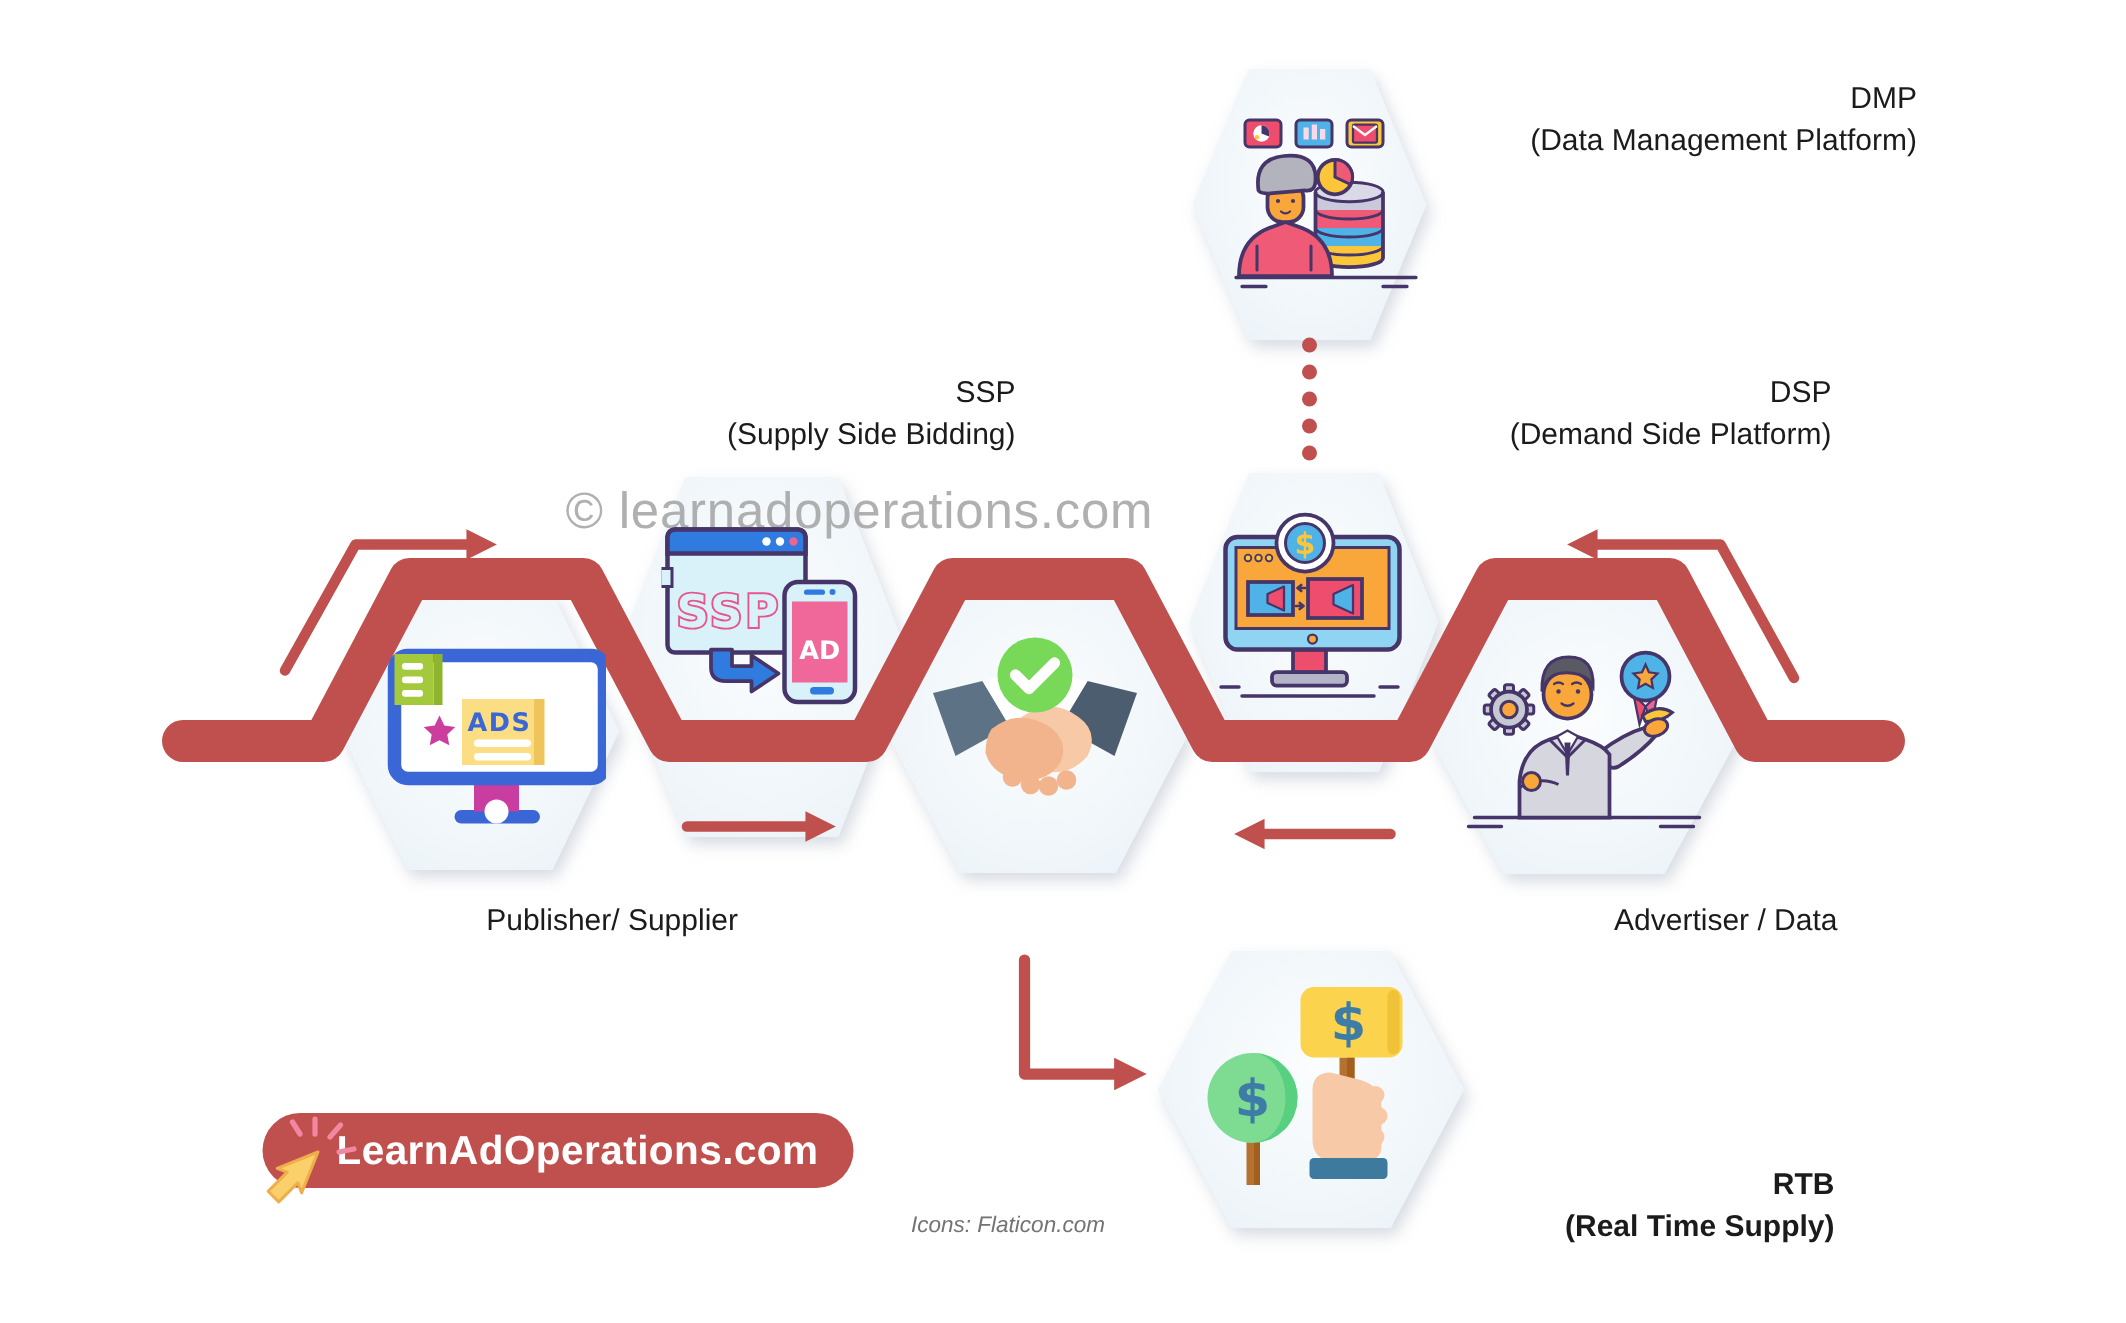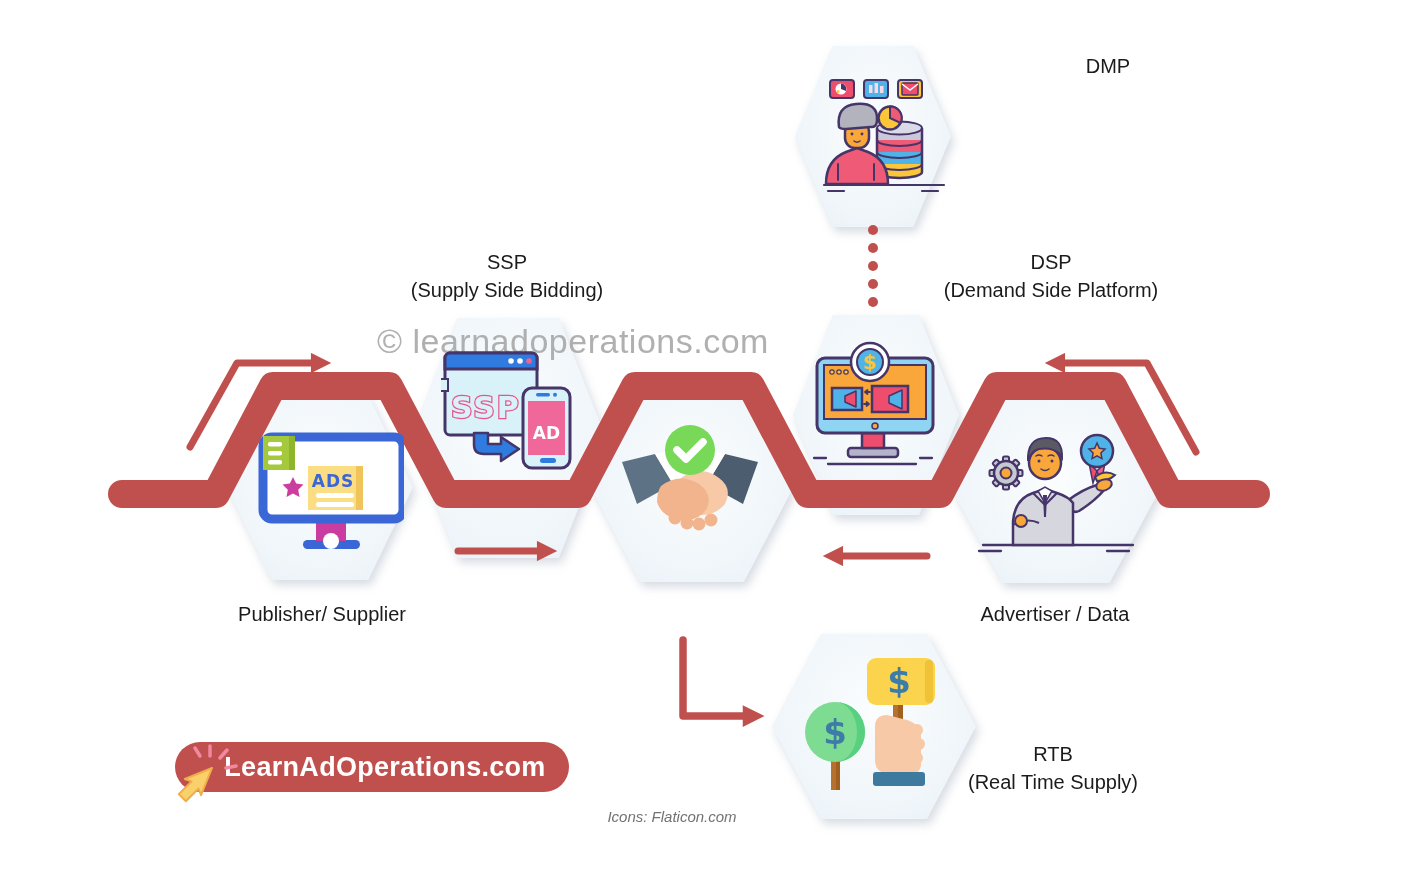--- a/index.html
+++ b/index.html
@@ -10,21 +10,21 @@
   .hexwrap{position:absolute;filter:drop-shadow(3px 5px 5px rgba(110,125,150,.28));z-index:1;}
   .hex{
     width:100%;height:100%;
     clip-path:polygon(0 50%,24% 0,76% 0,100% 50%,76% 100%,24% 100%);
     background:radial-gradient(ellipse at 50% 42%, #FBFDFE 0%, #F0F6FA 62%, #E9F1F7 100%);
   }
   .overlay{position:absolute;left:0;top:0;z-index:3;pointer-events:none;}
   .icon{position:absolute;z-index:4;}
   .icon text{font-family:"DejaVu Sans","Liberation Sans",sans-serif;font-weight:bold;}
   .node-label{
-    position:absolute;z-index:5;width:340px;text-align:center;
+    position:absolute;z-index:5;width:340px;text-align:right;
     font-size:20px;line-height:28px;color:#1b1b1b;
   }
   .watermark{
     position:absolute;z-index:2;font-size:34px;color:#a3a3a3;opacity:.85;letter-spacing:.5px;
   }
   .credit{
     position:absolute;z-index:5;width:220px;text-align:center;
     font-size:15px;font-style:italic;color:#737373;
   }
   .logo-pill{
@@ -279,32 +279,33 @@
       <path d="M80 75 Q80 63 92 63 L112 68 Q126 72 126 86 L126 112 Q126 122 114 122 L92 122 Q80 120 80 108 Z" fill="#F7C9A6"></path>
       <circle cx="122" cy="78" r="6" fill="#F7C9A6"></circle>
       <circle cx="124" cy="92" r="6" fill="#F7C9A6"></circle>
       <circle cx="122" cy="106" r="6" fill="#F7C9A6"></circle>
       <rect x="78" y="120" width="52" height="14" rx="3" fill="#3D7A9E"></rect>
     </g>
   </svg>
 
   <div class="node-label" style="left:938px;top:52px;">
     <div>DMP</div>
+    <div>(Data Management Platform)</div>
   </div>
   <div class="node-label" style="left:337px;top:248px;">
     <div>SSP</div>
     <div>(Supply Side Bidding)</div>
   </div>
   <div class="node-label" style="left:881px;top:248px;">
     <div>DSP</div>
     <div>(Demand Side Platform)</div>
   </div>
   <div class="node-label" style="left:152px;top:600px;">Publisher/ Supplier</div>
   <div class="node-label" style="left:885px;top:600px;">Advertiser / Data</div>
-  <div class="node-label" style="left:883px;top:740px;">
+  <div class="node-label" style="left:883px;top:776px;font-weight:bold;">
     <div>RTB</div>
     <div>(Real Time Supply)</div>
   </div>
 
   <div class="logo-pill">
     <span>LearnAdOperations.com</span>
   </div>
   <svg class="cursor-svg" style="left:158px;top:738px;" width="80" height="82" viewBox="0 0 80 82">
     <g stroke="#F287A2" stroke-width="3.5" stroke-linecap="round">
       <path d="M52 18 V8"></path>

